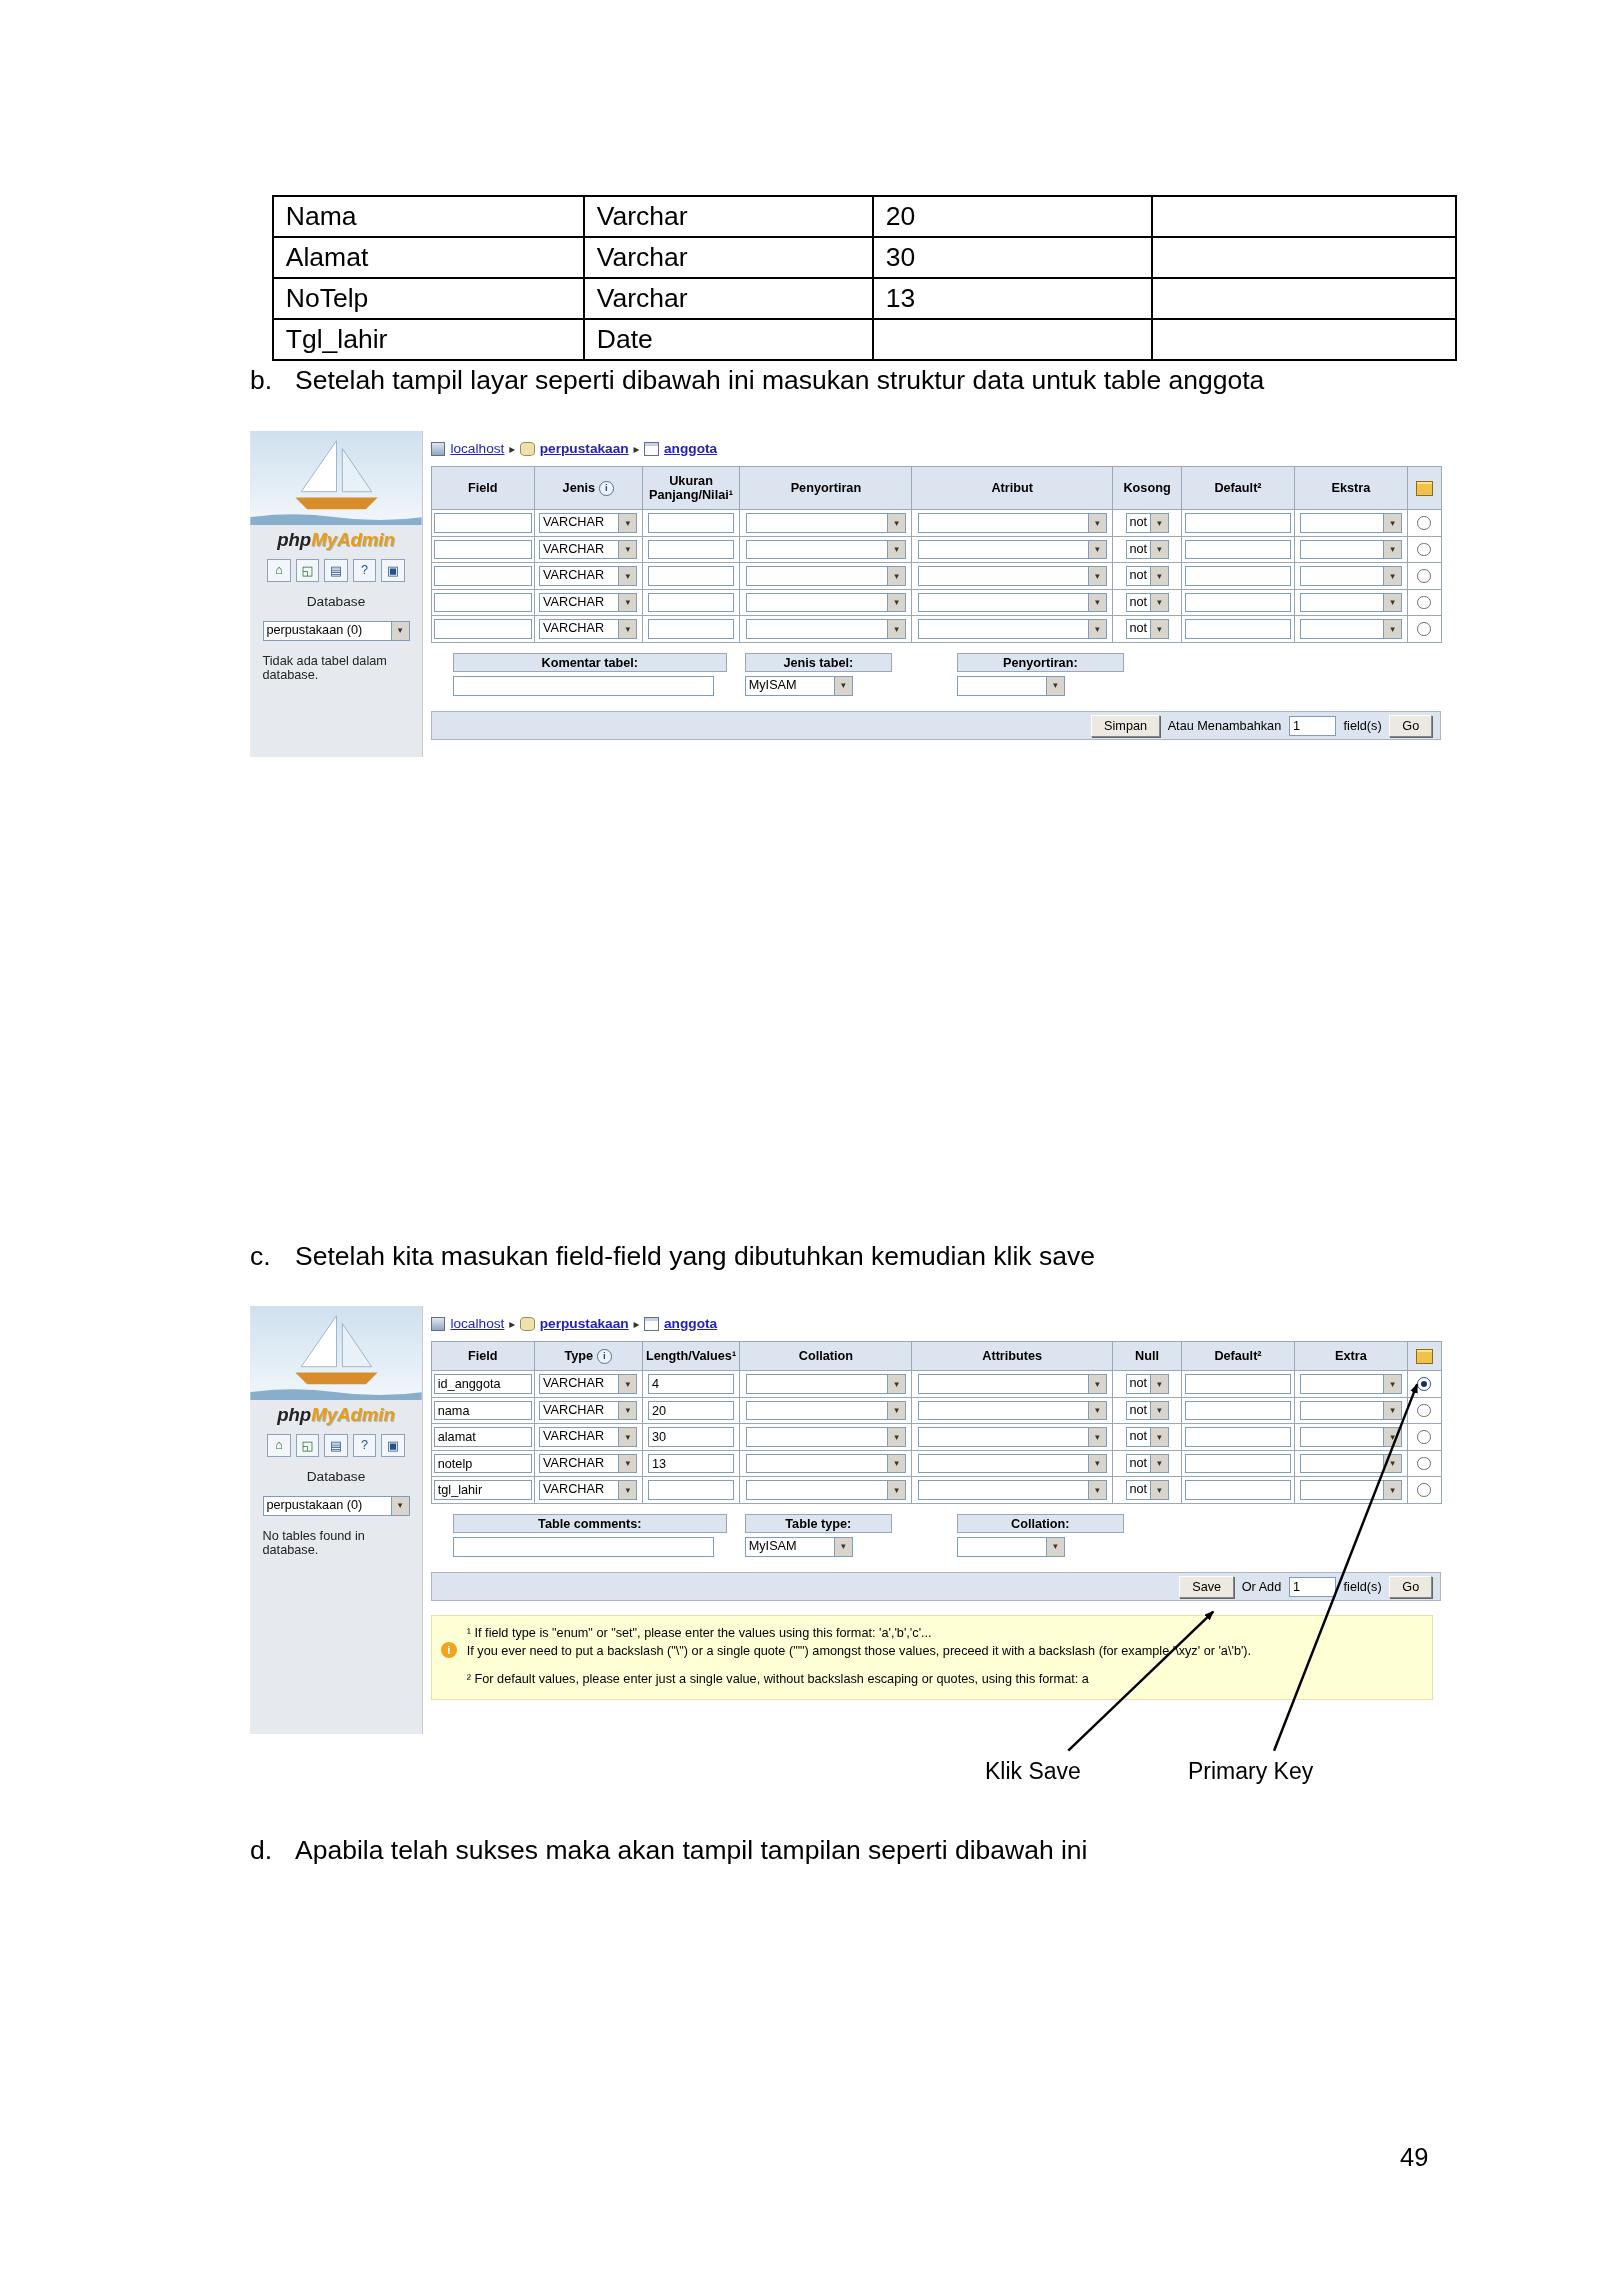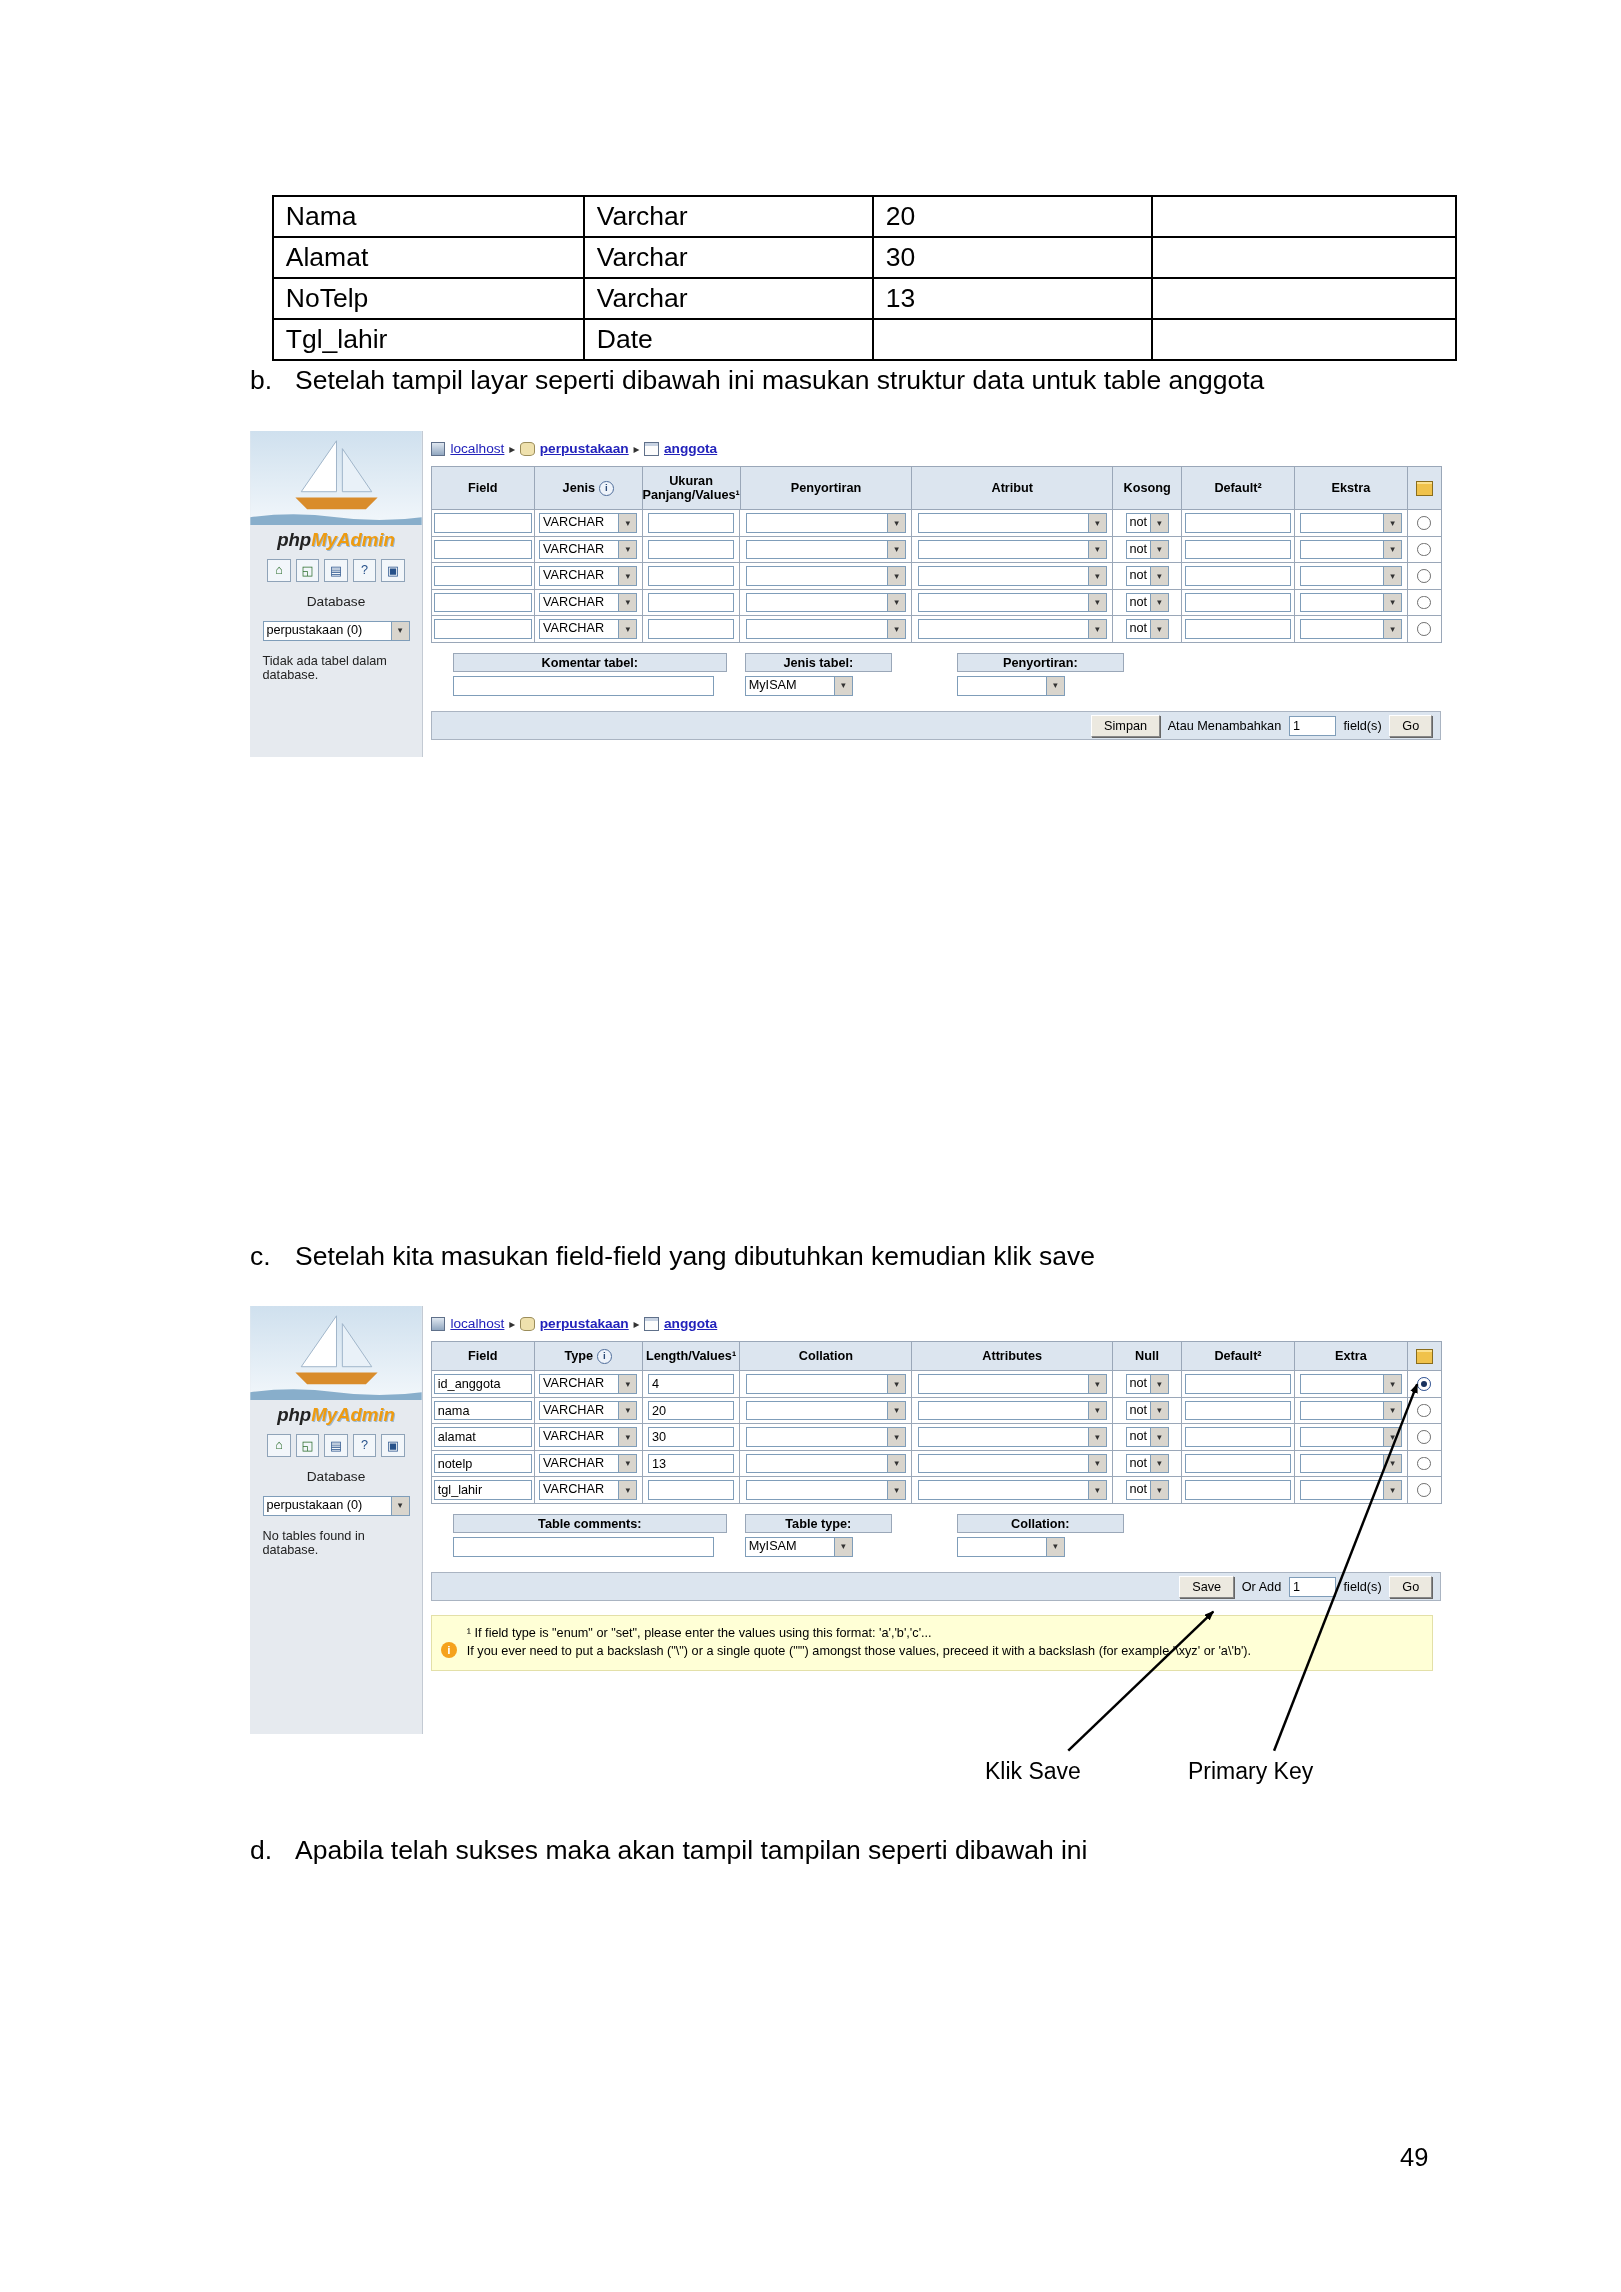--- a/index.html
+++ b/index.html
@@ -202,21 +202,21 @@
       <a class="bold">anggota</a>
     </div>
 
     <div class="ftable">
       <div class="frow head">
         <div class="fc c1">Field</div>
         <div class="fc c2">
             <span>Jenis</span>
             <span class="help"></span>
           </div>
-        <div class="fc c3">Ukuran Panjang/Values¹</div>
+        <div class="fc c3">Ukuran Panjang/Nilai¹</div>
         <div class="fc c4">Penyortiran</div>
         <div class="fc c5">Atribut</div>
         <div class="fc c6">Kosong</div>
         <div class="fc c7">Default²</div>
         <div class="fc c8">Ekstra</div>
         <div class="fc c9">
             <span class="keyicon"></span>
           </div>
       </div>
 
@@ -805,20 +805,21 @@
       <span>Or Add</span>
       <input class="txt w40" value="1" style="">
       <span>field(s)</span>
       <button class="btn">Go</button>
     </div>
 
     <div class="footnotes">
       <span class="info-icon"></span>
       <div class="fn">¹ If field type is "enum" or "set", please enter the values using this format: 'a','b','c'...</div>
       <div class="fn">If you ever need to put a backslash ("\") or a single quote ("'") amongst those values, preceed it with a backslash (for example '\xyz' or 'a\'b').</div>
+      <div class="fn fn2">² For default values, please enter just a single value, without backslash escaping or quotes, using this format: a</div>
     </div>
   </div>
 </div>
 
 <div class="annot" style="left:985px;top:1758px;">Klik Save</div>
 <div class="annot" style="left:1188px;top:1758px;">Primary Key</div>
 
 <svg class="arrows" width="1621" height="2293" viewBox="0 0 1654 2339">
   <defs>
     <marker id="ah" markerWidth="12" markerHeight="10" refX="9" refY="4" orient="auto" markerUnits="userSpaceOnUse">

